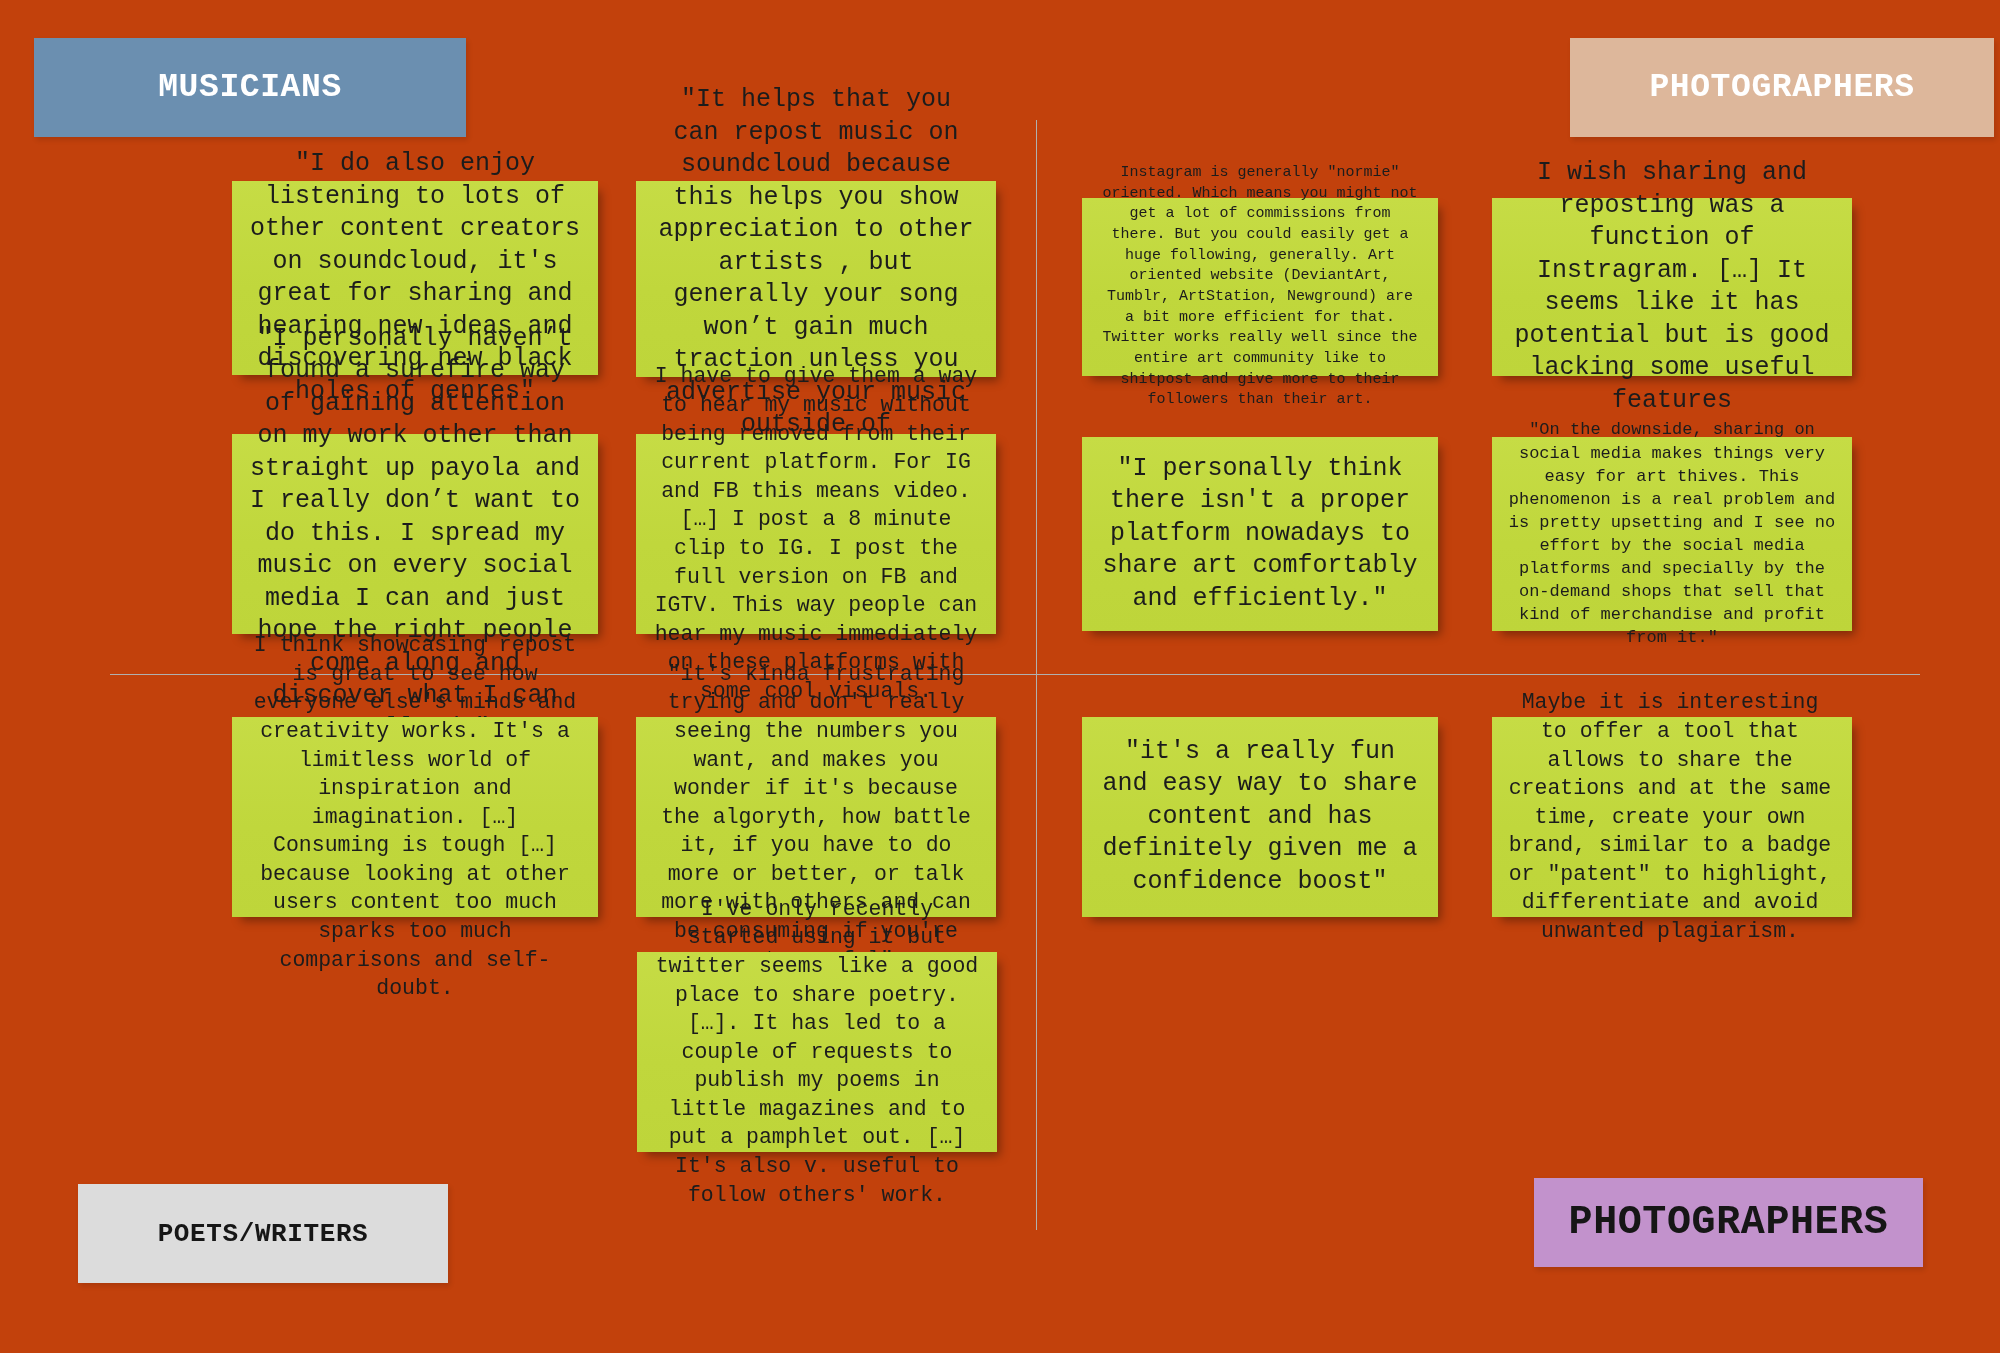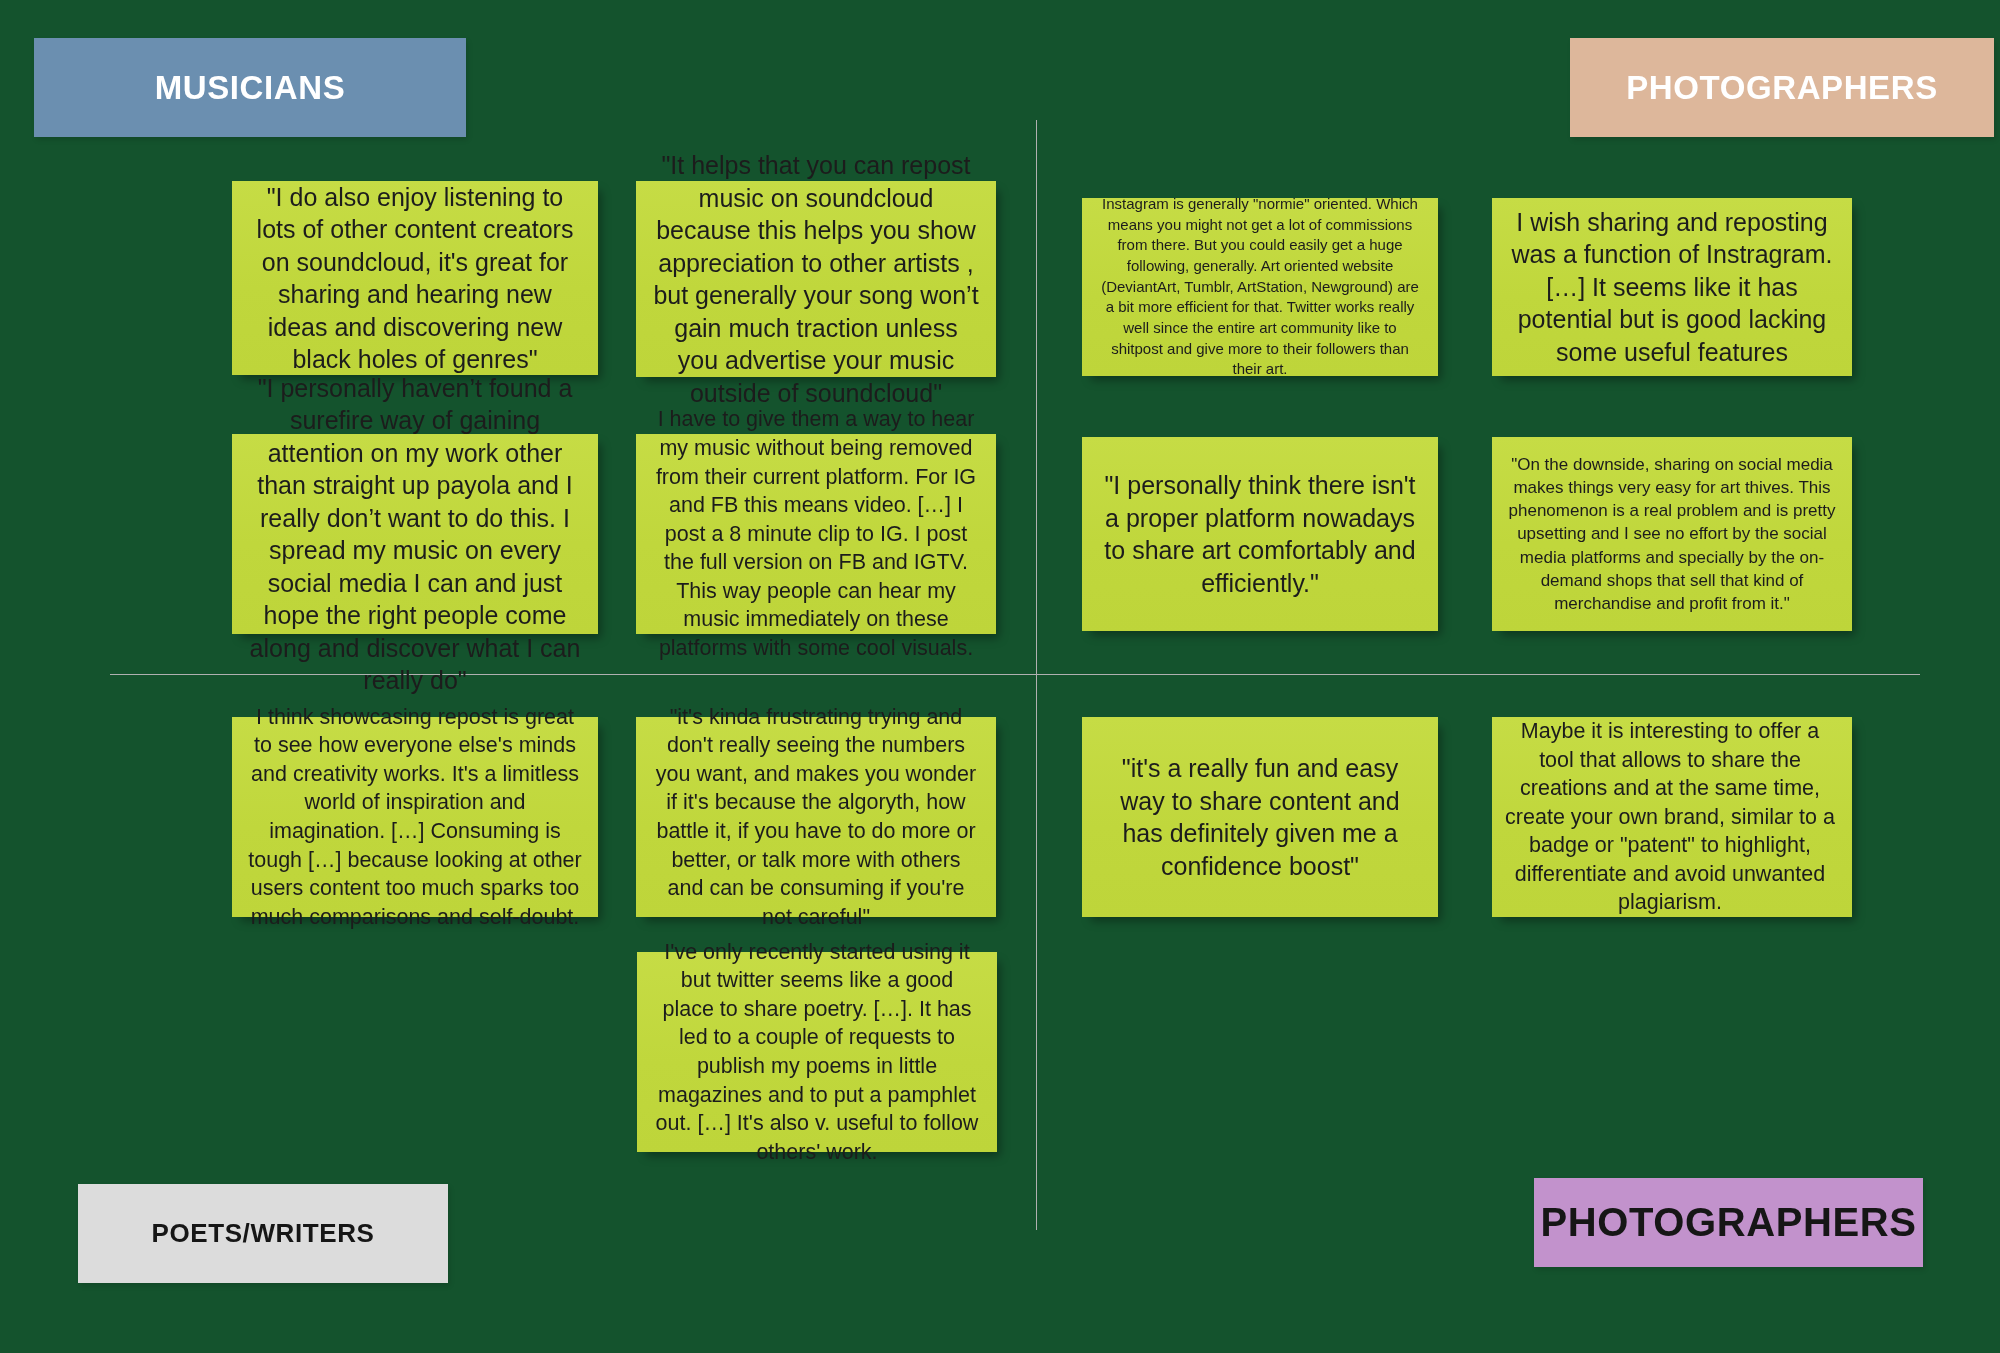--- a/index.html
+++ b/index.html
@@ -7,22 +7,23 @@
     padding: 0;
     background: #ffffff;
   }
   body {
     font-family: "Liberation Sans", sans-serif;
   }
   .board {
     position: relative;
     width: 2000px;
     height: 1353px;
-    background: #14532d;
+    background: #c2410c;
     overflow: hidden;
+    font-family: Liberation Mono, monospace;
   }
 
   
   .divider-v {
     position: absolute;
     left: 1036px;
     top: 120px;
     width: 1px;
     height: 1110px;
     background: #b0b0b0;

